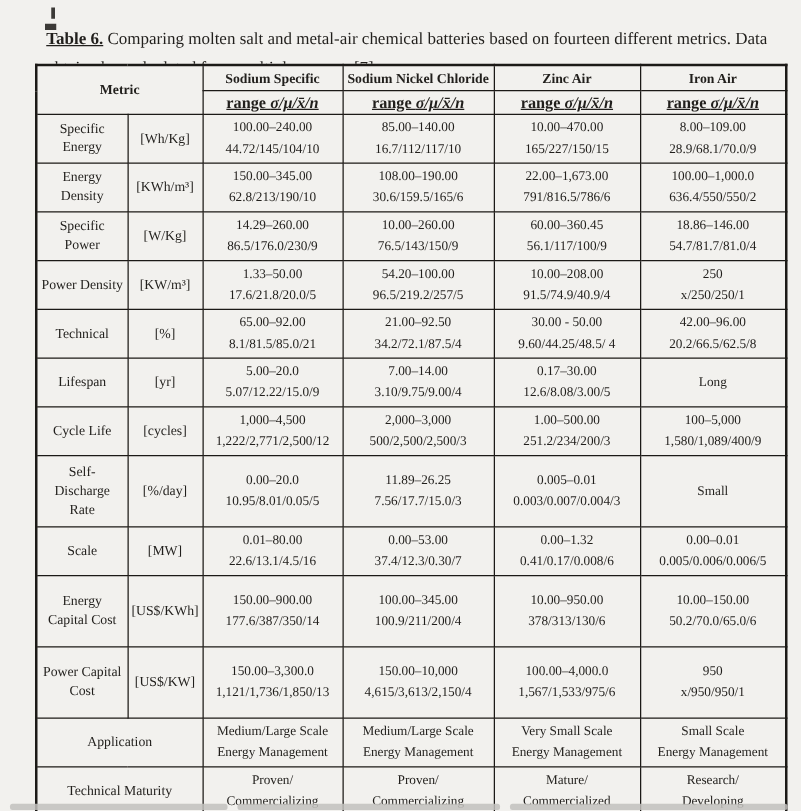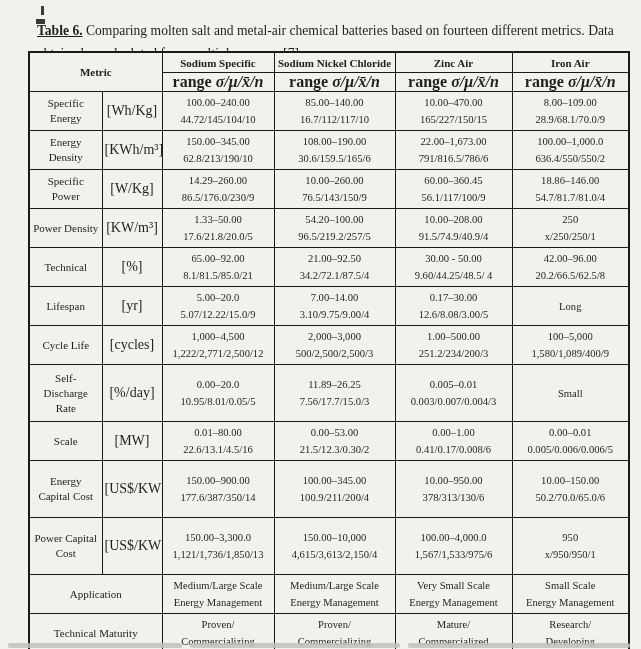--- a/index.html
+++ b/index.html
@@ -21,24 +21,24 @@
     border-collapse:collapse; table-layout:fixed;
     border:2px solid #1c1a17;
     background:#f2f1ee;
   }
   th, td {
     border:1px solid #1c1a17;
     text-align:center; vertical-align:middle;
     padding:1px 2px; overflow:hidden;
   }
   thead th { font-weight:bold; font-size:11px; height:17px; line-height:16px; white-space:nowrap; }
-  thead tr.range-row th { font-size:16px; height:15px; }
+  thead tr.range-row th { font-size:13px; height:15px;text-decoration:underline; }
   .range-sym { font-style:italic; }
   td.metric { font-weight:normal; font-size:11px; line-height:15px; padding:2px 3px; }
-  td.unit { font-size:14px; line-height:14px; }
+  td.unit { font-size:11px; line-height:14px; }
   td.data { font-size:10.6px; line-height:17px; }
   td.data .line { white-space:nowrap; }
   tr.r3 td { height:52px; }
   tr.r2 td { height:34px; }
   
   .speck { position:absolute; background:#3c3a37; }
   .speck-a { left:41px; top:6px; width:3px; height:9px; }
   .speck-b { left:36px; top:19px; width:9px; height:5px; }
   .scan-band { position:absolute; top:643px; height:5px; background:#c2c1bd; border-radius:2px; opacity:.85; }
   .band-1 { left:8px;   width:174px; }
@@ -235,24 +235,24 @@
       </tr>
       <tr class="r2">
         <td class="metric">Scale</td>
         <td class="unit">[MW]</td>
         <td class="data">
           <div class="line">0.01–80.00</div>
           <div class="line">22.6/13.1/4.5/16</div>
         </td>
         <td class="data">
           <div class="line">0.00–53.00</div>
-          <div class="line">21.5/12.3/0.30/2</div>
-        </td>
-        <td class="data">
-          <div class="line">0.00–1.00</div>
+          <div class="line">37.4/12.3/0.30/7</div>
+        </td>
+        <td class="data">
+          <div class="line">0.00–1.32</div>
           <div class="line">0.41/0.17/0.008/6</div>
         </td>
         <td class="data">
           <div class="line">0.00–0.01</div>
           <div class="line">0.005/0.006/0.006/5</div>
         </td>
       </tr>
       <tr class="r3">
         <td class="metric">Energy Capital Cost</td>
         <td class="unit">[US$/KWh]</td>

